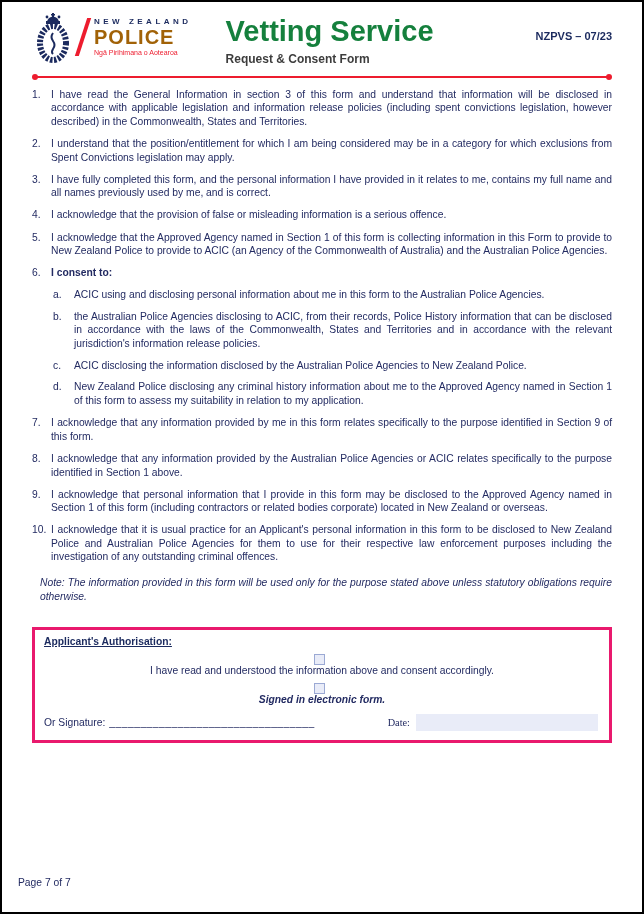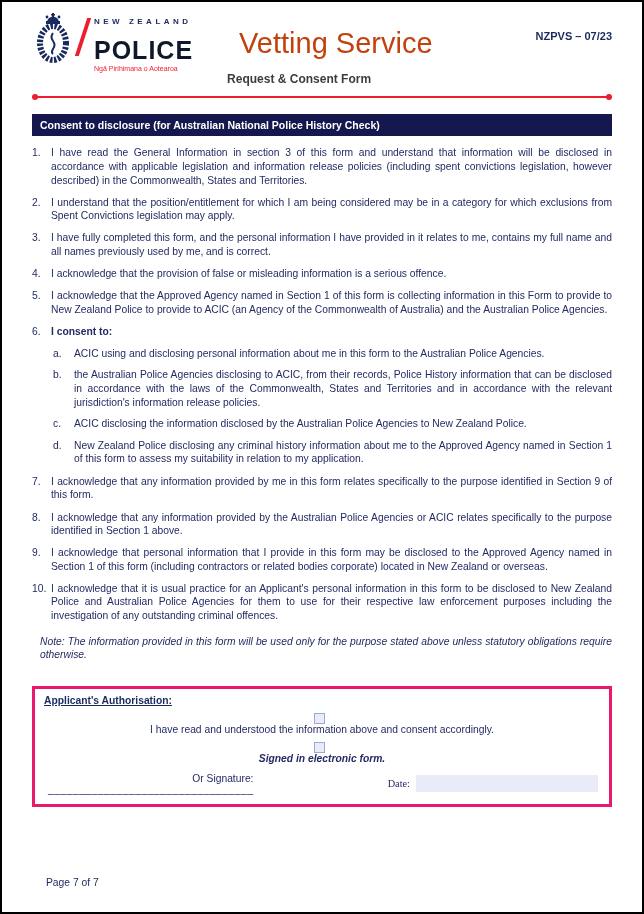--- a/index.html
+++ b/index.html
@@ -9,24 +9,24 @@
     font-family:"Liberation Sans", sans-serif;color:#232b62;overflow:hidden;
   }
   .inner{padding:10px 30px 0 30px;border-radius:18px;}
   
   .header{display:flex;align-items:flex-start;}
   .logo{display:flex;align-items:flex-start;}
   .crest{flex-shrink:0;}
   .slash{width:4px;height:38px;background:#ed1c2e;transform:skewX(-18deg);margin:6px 9px 0 7px;}
   .logo-text{padding-top:5px;}
   .logo-country{font-size:8px;font-weight:bold;letter-spacing:3.5px;color:#1b2a5e;}
-  .logo-org{font-size:25px;font-weight:bold;letter-spacing:1px;color:#0f172a;line-height:1.0;margin-top:12px;}
+  .logo-org{font-size:20px;font-weight:bold;letter-spacing:1px;color:#a16207;line-height:1.0;margin-top:1px;}
   .logo-maori{font-size:7px;color:#ed1c2e;margin-top:2px;}
   .title-block{margin-left:34px;padding-top:4px;}
-  .title-block h1{margin:12px;font-size:29px;font-weight:normal;color:#c2410c;line-height:1.1;}
+  .title-block h1{margin:0;font-size:29px;font-weight:bold;color:#15803d;line-height:1.1;}
   .subtitle{font-size:12px;font-weight:bold;color:#3d3d3d;margin-top:4px;}
   .refcode{margin-left:auto;font-size:11px;font-weight:bold;color:#1b2a5e;padding-top:18px;}
   
   .red-divider{position:relative;height:2px;background:#ed1c2e;margin:10px 2px 0 2px;}
   .red-divider::before,.red-divider::after{
     content:"";position:absolute;top:-2px;width:6px;height:6px;border-radius:50%;background:#ed1c2e;}
   .red-divider::before{left:-2px;}
   .red-divider::after{right:-2px;}
   
   .section-bar{
@@ -47,26 +47,26 @@
   .auth-box{
     margin-top:24px;border:3px solid #e9196d;padding:6px 9px 9px 9px;
     font-size:10.3px;}
   .auth-heading{font-weight:bold;text-decoration:underline;color:#1b2a5e;}
   .check-row{display:flex;align-items:center;margin-top:7px;flex-direction:column;}
   .checkbox{
     display:inline-block;width:11px;height:11px;box-sizing:border-box;
     background:#e9ecf8;border:1px solid #9ba9d4;margin-right:5px;flex-shrink:0;cursor:pointer;}
   .bold-italic{font-weight:bold;font-style:italic;}
   .sig-row{display:flex;align-items:center;justify-content:space-between;margin-top:9px;}
-  .sig-left{display:flex;align-items:flex-end;flex-direction:column;}
+  .sig-left{display:flex;align-items:flex-start;}
   .sig-line{margin-left:4px;letter-spacing:0.5px;}
   .sig-right{display:flex;align-items:center;margin-right:2px;font-family:Liberation Serif, serif;}
   .date-field{display:inline-block;width:182px;height:17px;background:#e9ecf8;margin-left:6px;}
   
-  .footer{position:absolute;left:44px;bottom:24px;font-size:10.3px;color:#232b62;}
+  .footer{position:absolute;left:16px;bottom:24px;font-size:10.3px;color:#232b62;}
 </style>
 </head>
 <body>
 
 <div class="page">
   <div class="inner">
 
     <div class="header">
       <div class="logo">
         <svg class="crest" width="42" height="52" viewBox="0 0 42 52">
@@ -89,21 +89,20 @@
       </div>
       <div class="title-block">
         <h1>Vetting Service</h1>
         <div class="subtitle">Request &amp; Consent Form</div>
       </div>
       <div class="refcode">NZPVS – 07/23</div>
     </div>
 
     <div class="red-divider"></div>
 
-    <div class="section-bar">Consent to disclosure (for Australian National Police History Check)</div>
 
     <div class="items">
       <div class="item">
         <span class="num">1.</span>
         <span class="text">I have read the General Information in section 3 of this form and understand that information will be disclosed in accordance with applicable legislation and information release policies (including spent convictions legislation, however described) in the Commonwealth, States and Territories.</span>
       </div>
       <div class="item">
         <span class="num">2.</span>
         <span class="text">I understand that the position/entitlement for which I am being considered may be in a category for which exclusions from Spent Convictions legislation may apply.</span>
       </div>

